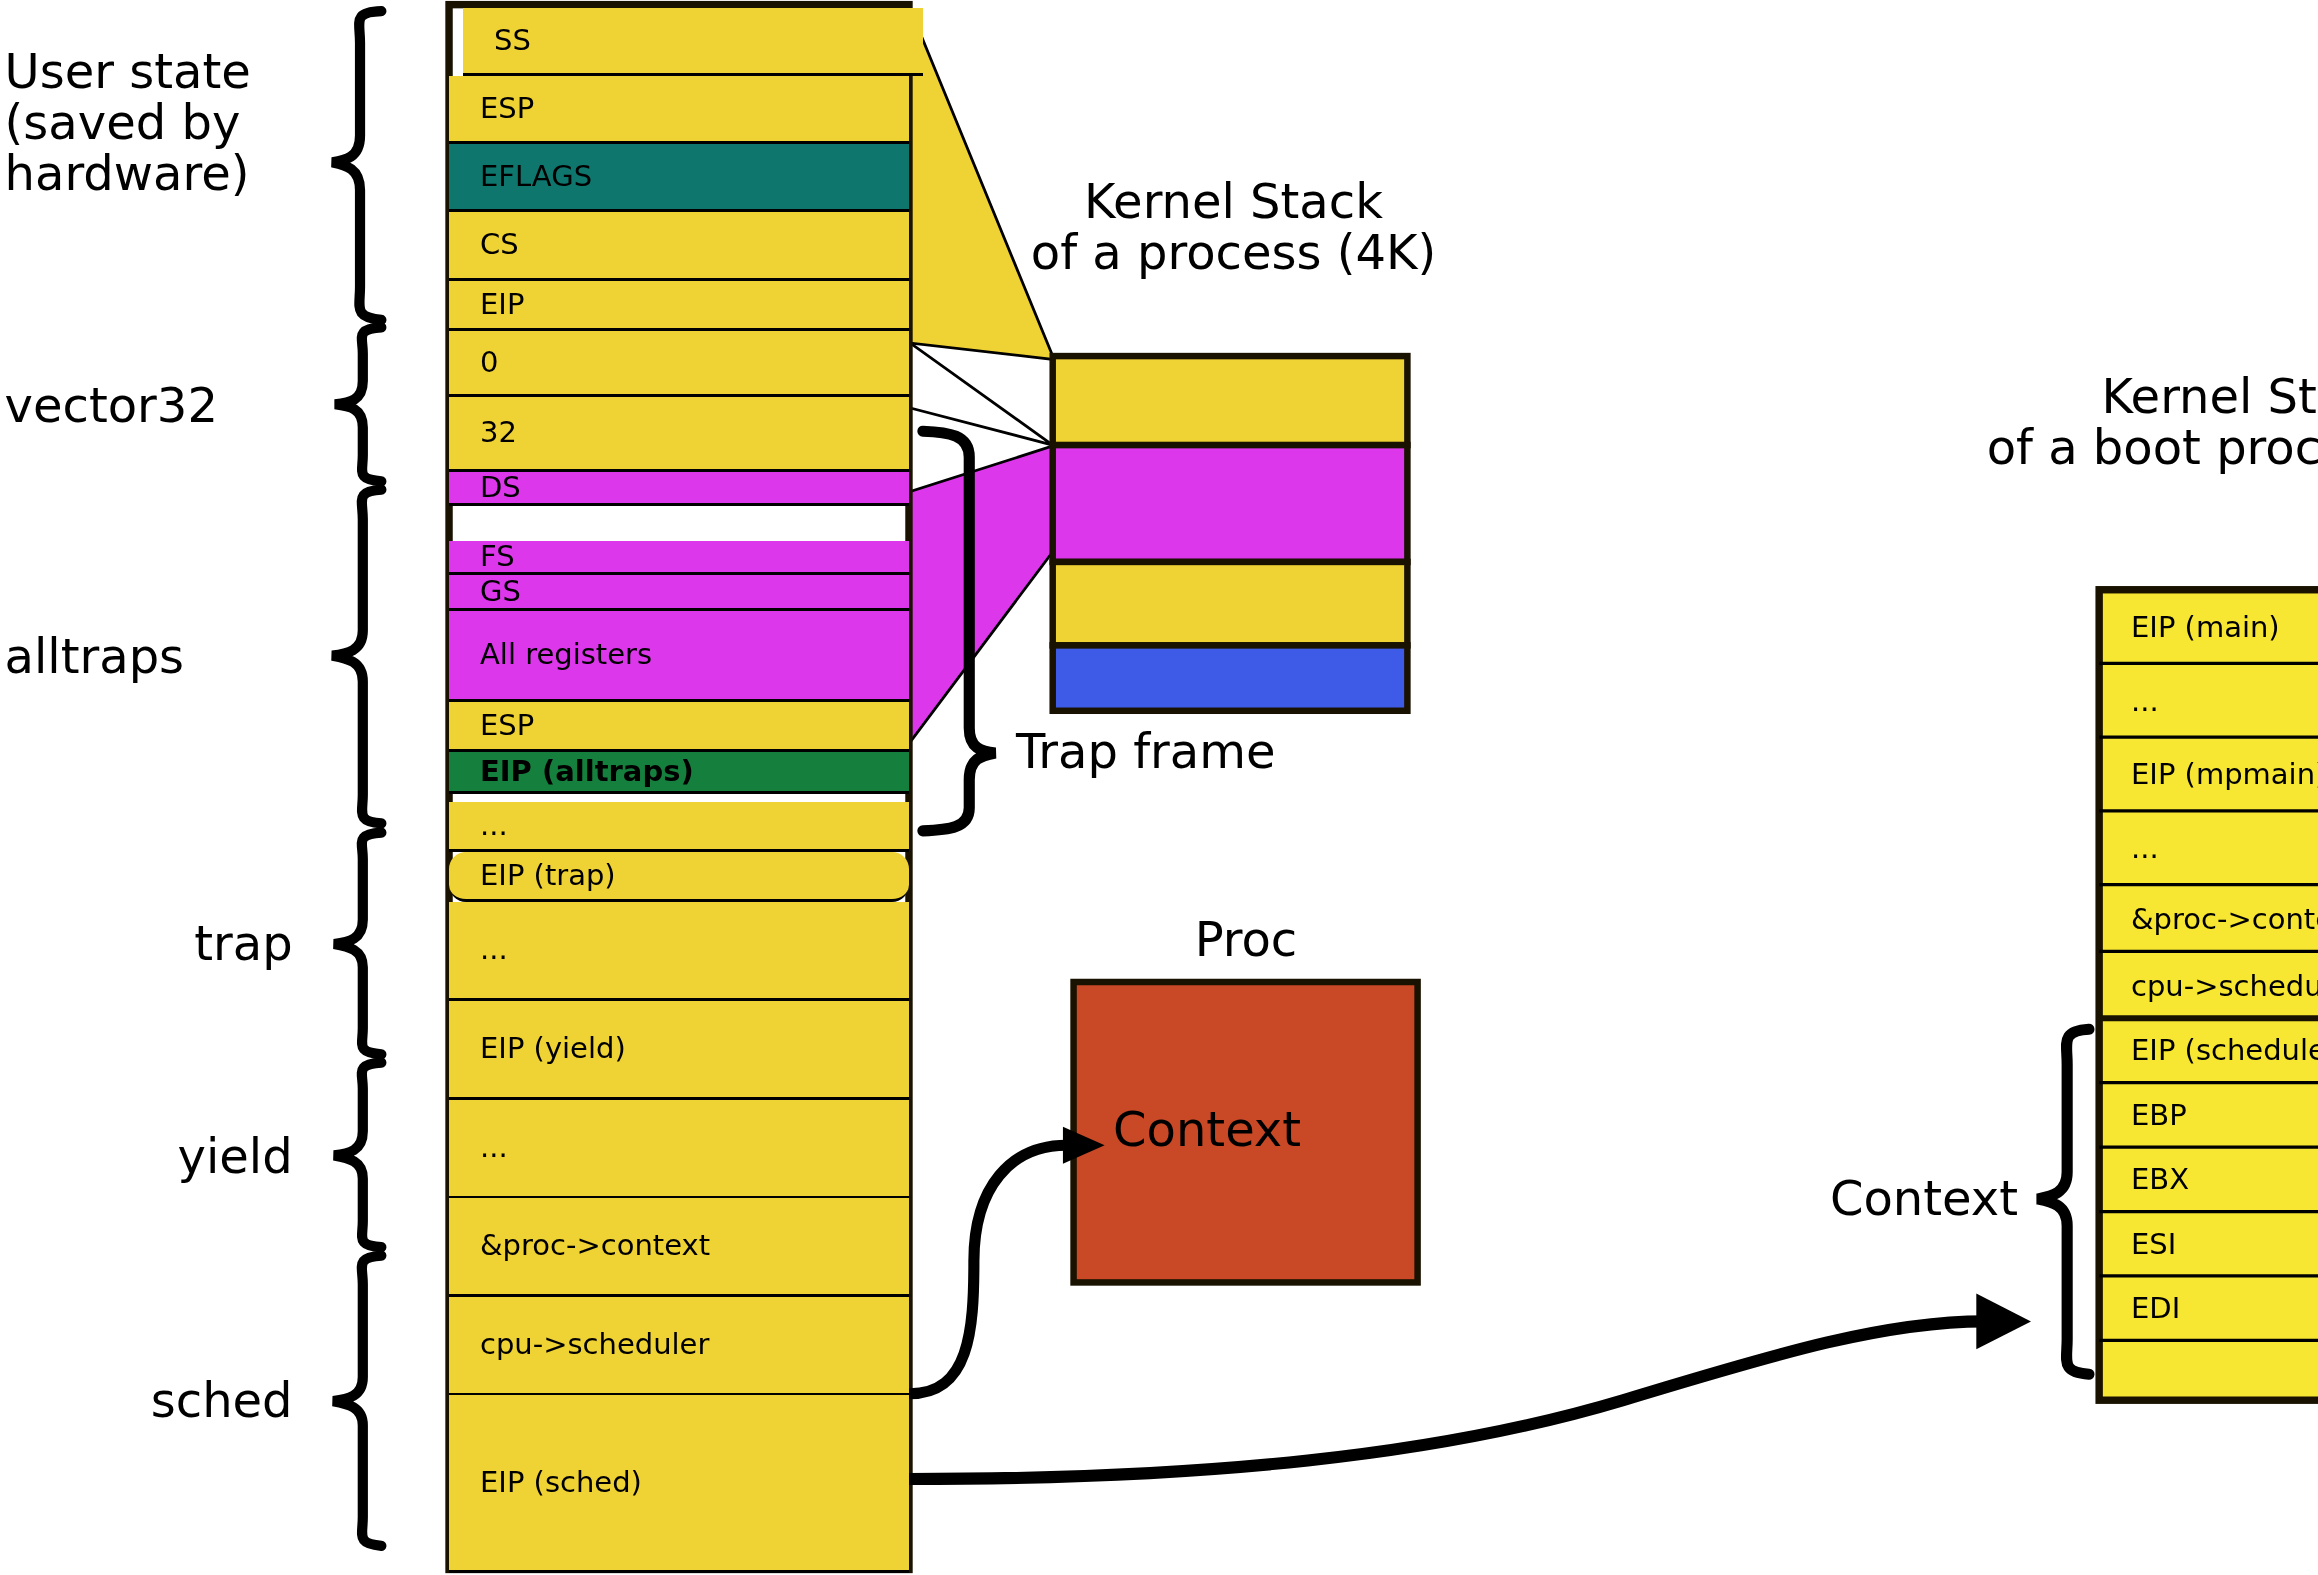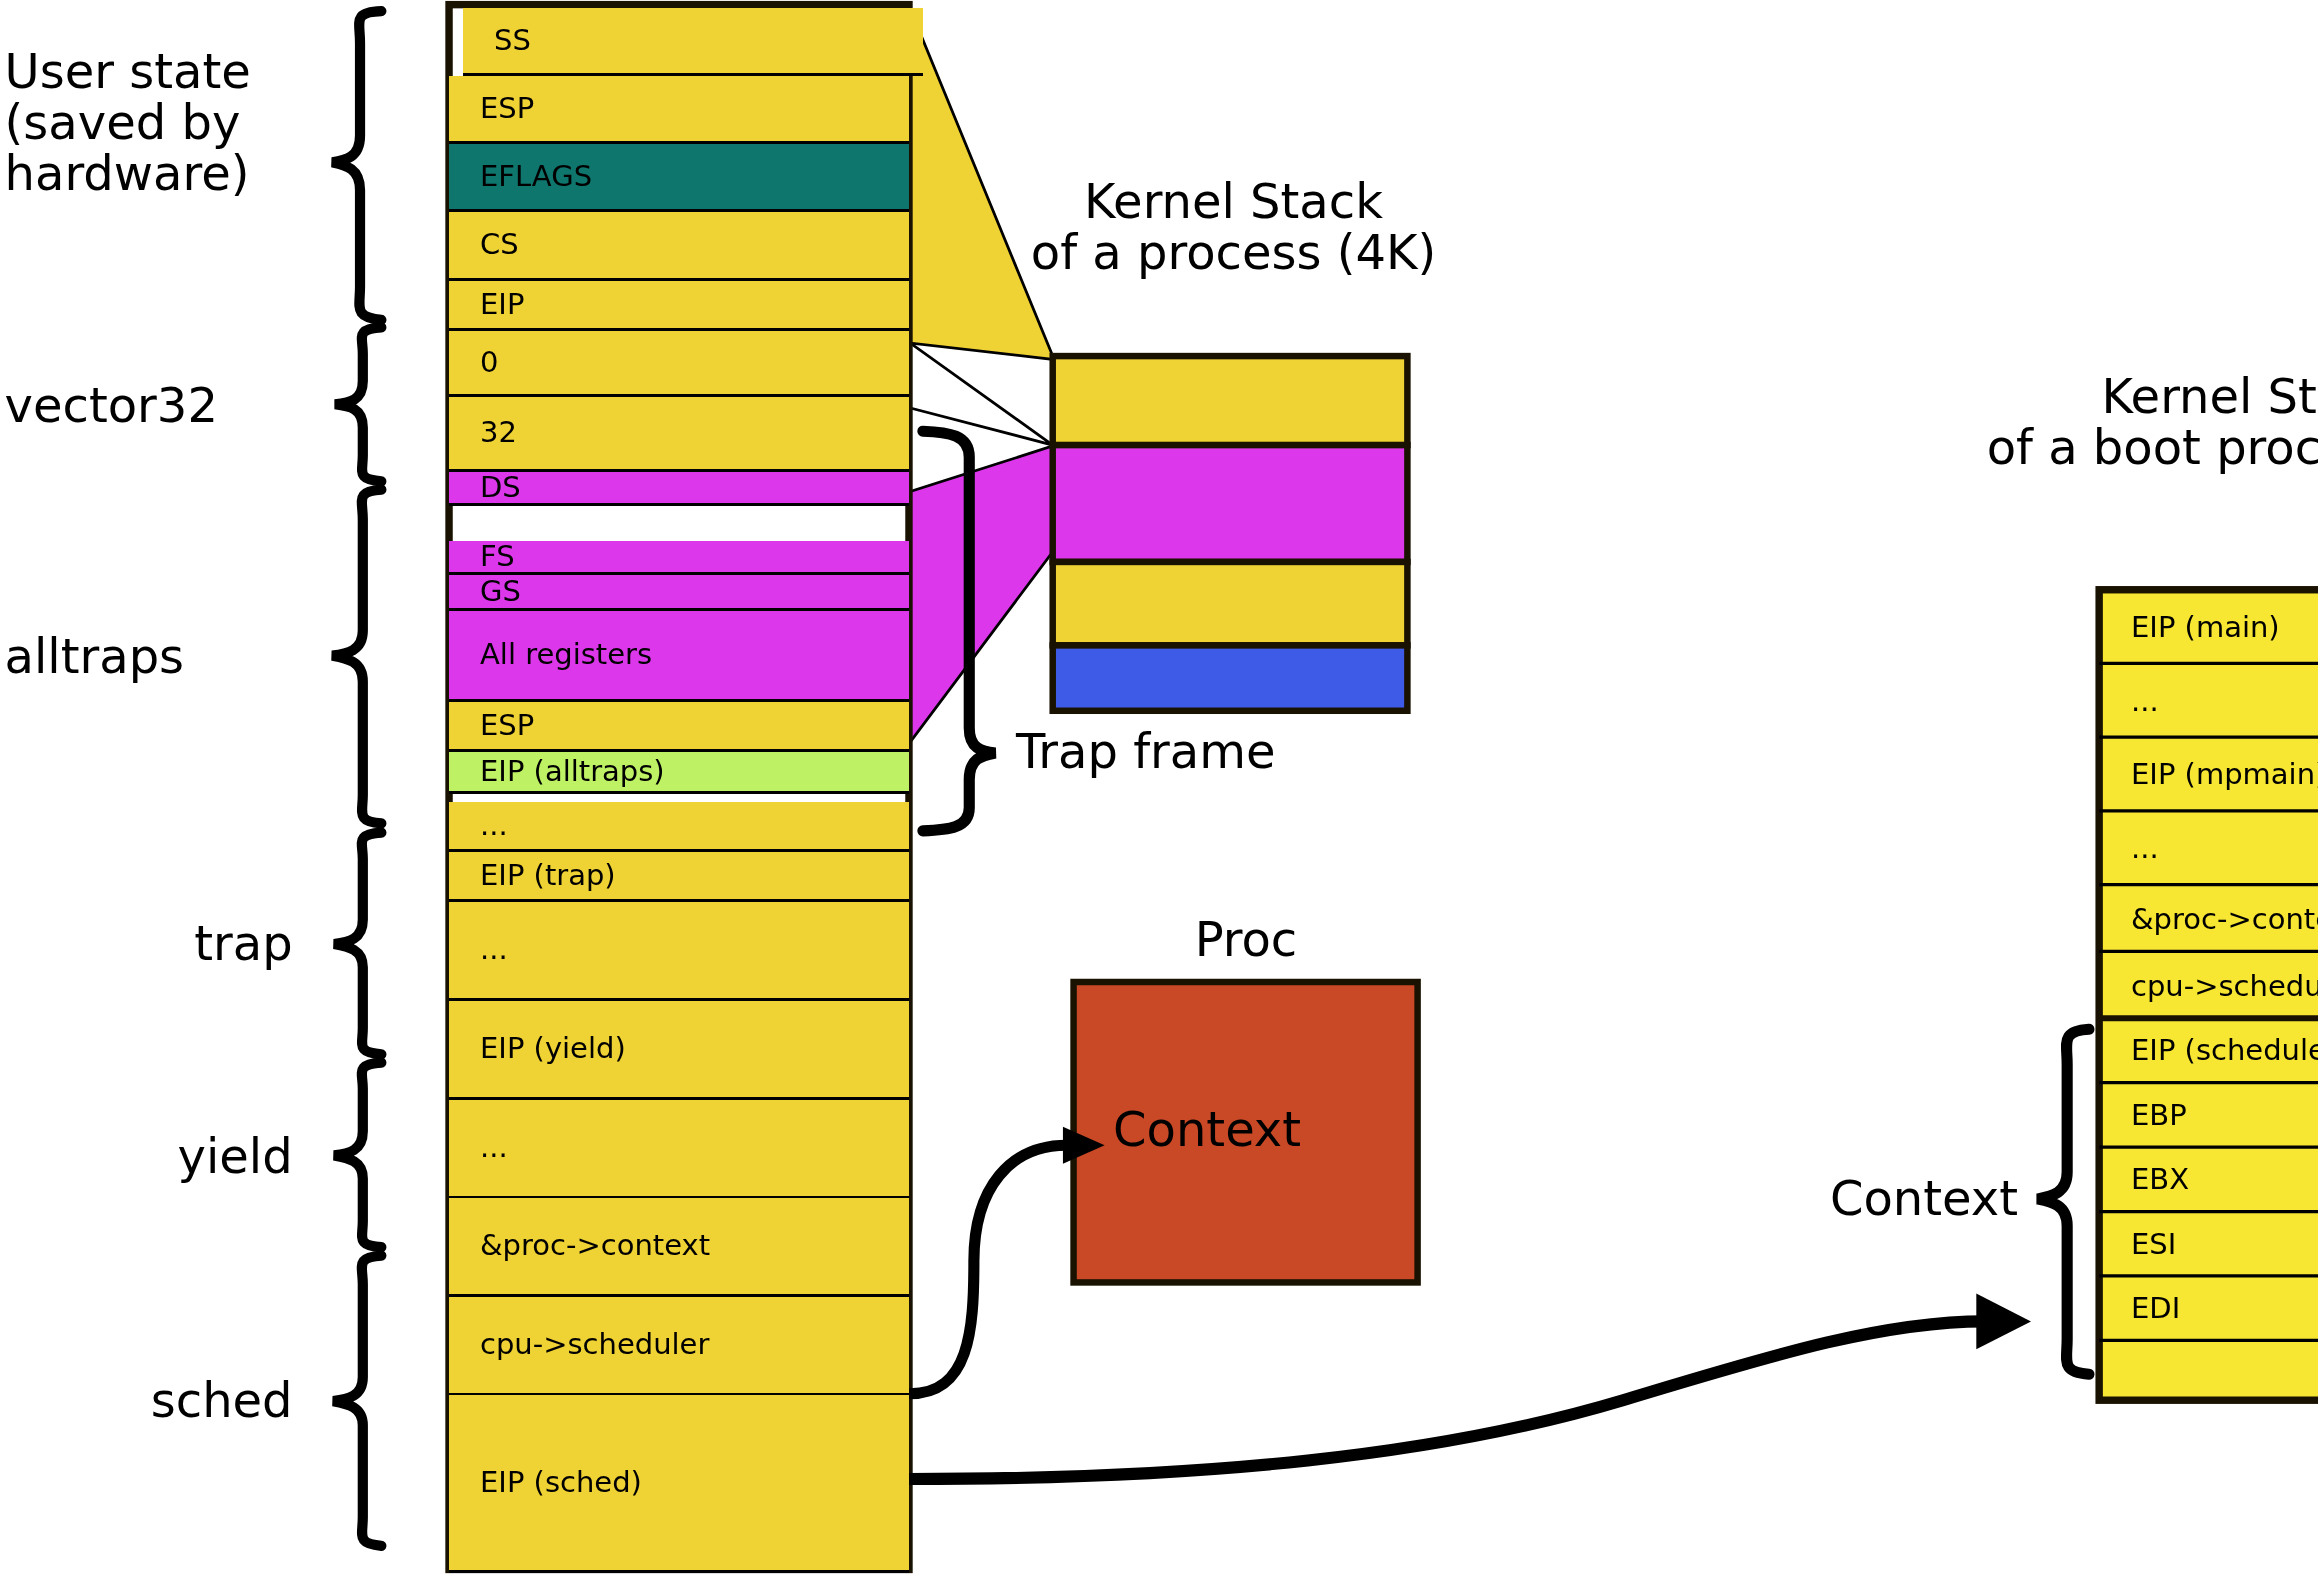--- a/index.html
+++ b/index.html
@@ -117,27 +117,27 @@
       </div>
       <div style="position: absolute; left: 0px; top: 567px; width: 460px; height: 36px; background: rgb(221, 55, 236); border-bottom: 3.2px solid rgb(0, 0, 0); box-sizing: border-box;">
         <span style="position: absolute; left: 31px; top: 50%; transform: translateY(-52%); font-size: 29px; color: rgb(0, 0, 0); white-space: nowrap;">GS</span>
       </div>
       <div style="position: absolute; left: 0px; top: 603px; width: 460px; height: 91px; background: rgb(221, 55, 236); border-bottom: 3.2px solid rgb(0, 0, 0); box-sizing: border-box;">
         <span style="position: absolute; left: 31px; top: 50%; transform: translateY(-52%); font-size: 29px; color: rgb(0, 0, 0); white-space: nowrap;">All registers</span>
       </div>
       <div style="position: absolute; left: 0px; top: 694px; width: 460px; height: 50px; background: rgb(239, 210, 52); border-bottom: 3.2px solid rgb(0, 0, 0); box-sizing: border-box;">
         <span style="position: absolute; left: 31px; top: 50%; transform: translateY(-52%); font-size: 29px; color: rgb(0, 0, 0); white-space: nowrap;">ESP</span>
       </div>
-      <div style="position: absolute; left: 0px; top: 744px; width: 460px; height: 42px; background: #bef264; border-bottom: 3.2px solid rgb(0, 0, 0); box-sizing: border-box;">
+      <div style="position: absolute; left: 0px; top: 744px; width: 460px; height: 42px; background: #15803d; border-bottom: 3.2px solid rgb(0, 0, 0); box-sizing: border-box; font-weight: bold;">
         <span style="position: absolute; left: 31px; top: 50%; transform: translateY(-52%); font-size: 29px; color: rgb(0, 0, 0); white-space: nowrap;">EIP (alltraps)</span>
       </div>
       <div style="position: absolute; left: 0px; top: 794px; width: 460px; height: 50px; background: rgb(239, 210, 52); border-bottom: 3.2px solid rgb(0, 0, 0); box-sizing: border-box;">
         <span style="position: absolute; left: 31px; top: 50%; transform: translateY(-52%); font-size: 29px; color: rgb(0, 0, 0); white-space: nowrap;">...</span>
       </div>
-      <div style="position: absolute; left: 0px; top: 844px; width: 460px; height: 50px; background: rgb(239, 210, 52); border-bottom: 3.2px solid rgb(0, 0, 0); box-sizing: border-box;">
+      <div style="position: absolute; left: 0px; top: 844px; width: 460px; height: 50px; background: rgb(239, 210, 52); border-bottom: 3.2px solid rgb(0, 0, 0); box-sizing: border-box; border-radius: 17px;">
         <span style="position: absolute; left: 31px; top: 50%; transform: translateY(-52%); font-size: 29px; color: rgb(0, 0, 0); white-space: nowrap;">EIP (trap)</span>
       </div>
       <div style="position: absolute; left: 0px; top: 894px; width: 460px; height: 99px; background: rgb(239, 210, 52); border-bottom: 3.2px solid rgb(0, 0, 0); box-sizing: border-box;">
         <span style="position: absolute; left: 31px; top: 50%; transform: translateY(-52%); font-size: 29px; color: rgb(0, 0, 0); white-space: nowrap;">...</span>
       </div>
       <div style="position: absolute; left: 0px; top: 993px; width: 460px; height: 99px; background: rgb(239, 210, 52); border-bottom: 3.2px solid rgb(0, 0, 0); box-sizing: border-box;">
         <span style="position: absolute; left: 31px; top: 50%; transform: translateY(-52%); font-size: 29px; color: rgb(0, 0, 0); white-space: nowrap;">EIP (yield)</span>
       </div>
       <div style="position: absolute; left: 0px; top: 1092px; width: 460px; height: 99px; background: rgb(239, 210, 52); border-bottom: 3.2px solid rgb(0, 0, 0); box-sizing: border-box;">
         <span style="position: absolute; left: 31px; top: 50%; transform: translateY(-52%); font-size: 29px; color: rgb(0, 0, 0); white-space: nowrap;">...</span>

